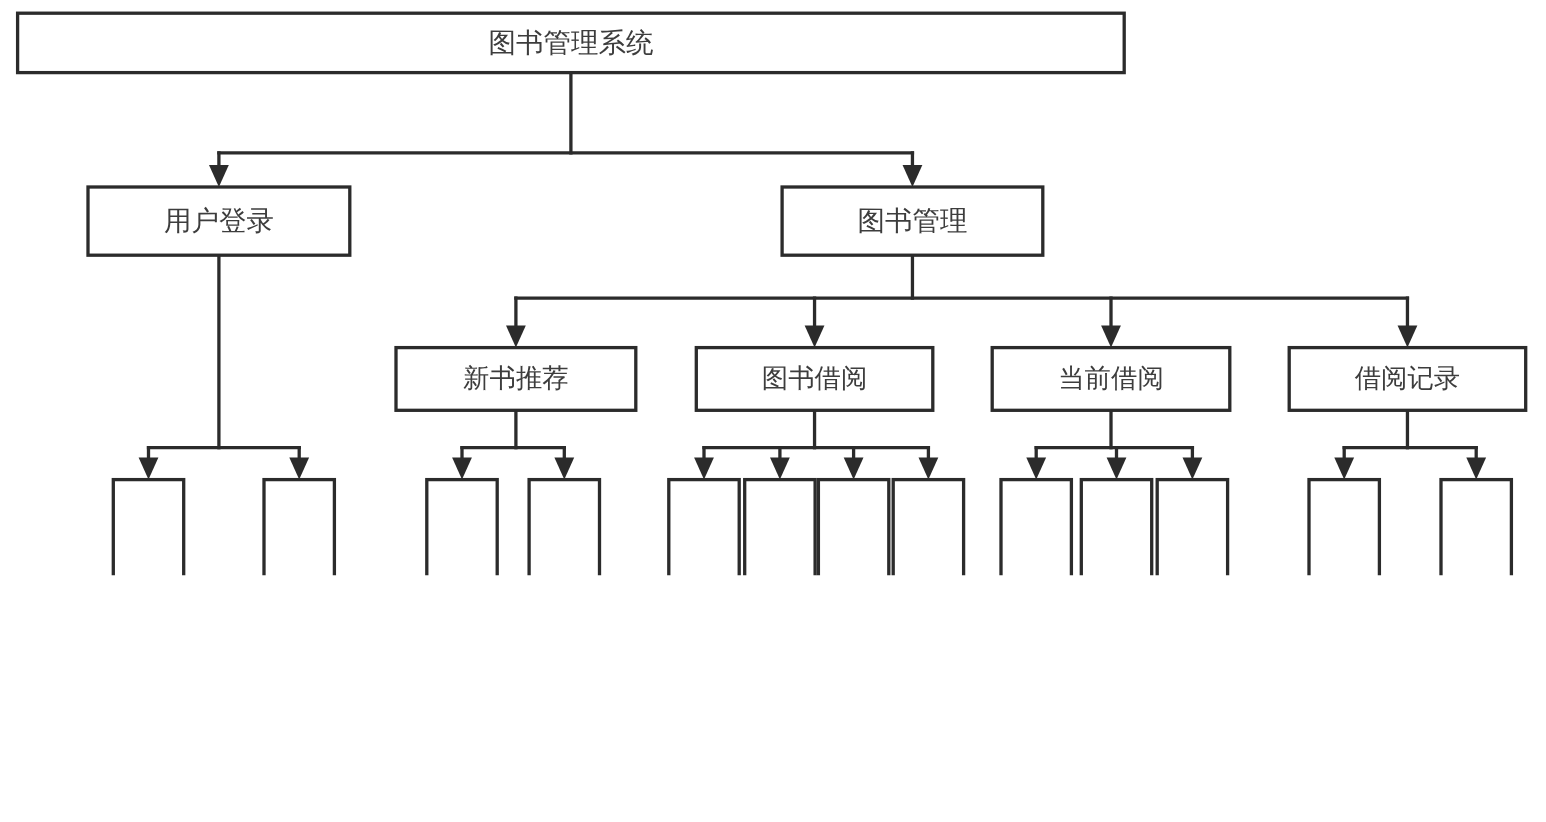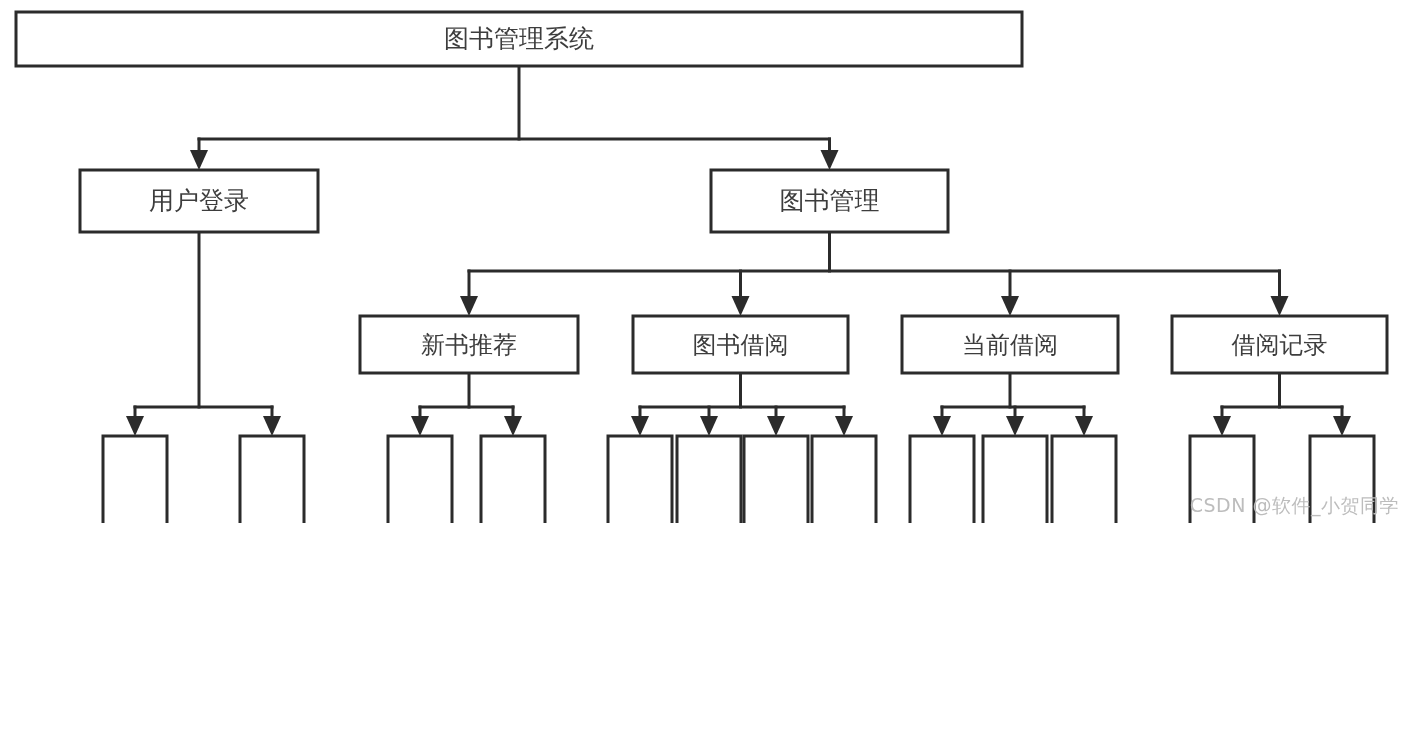--- a/index.html
+++ b/index.html
@@ -121,14 +121,13 @@
       <div class="vlabel" style="left: 608px; top: 450px; width: 64px; height: 278px; justify-content: center; align-items: center;">查询图书</div>
       <div class="vlabel" style="left: 677px; top: 450px; width: 64px; height: 278px; font-size: 22px; letter-spacing: 0px;">新增图书（管理员）</div>
       <div class="vlabel" style="left: 744px; top: 450px; width: 64px; height: 278px; font-size: 22px; letter-spacing: 0px;">编辑图书（管理员）</div>
       <div class="vlabel" style="left: 812px; top: 450px; width: 64px; height: 278px; justify-content: center; align-items: center;">借阅图书</div>
       <div class="vlabel" style="left: 910px; top: 450px; width: 64px; height: 278px; justify-content: center; align-items: center;">查询图书</div>
       <div class="vlabel" style="left: 983px; top: 450px; width: 64px; height: 278px; justify-content: center; align-items: center;">归还图书</div>
       <div class="vlabel" style="left: 1052px; top: 450px; width: 64px; height: 278px; font-size: 22px; letter-spacing: 0px;">确认归还（管理员）</div>
       <div class="vlabel" style="left: 1190px; top: 450px; width: 64px; height: 278px;">新增借阅记录</div>
       <div class="vlabel" style="left: 1310px; top: 450px; width: 64px; height: 278px;">查询借阅记录</div>
     </div>
-  <div class="watermark">CSDN @软件_小贺同学</div>
 </div>
 
 </body></html>

